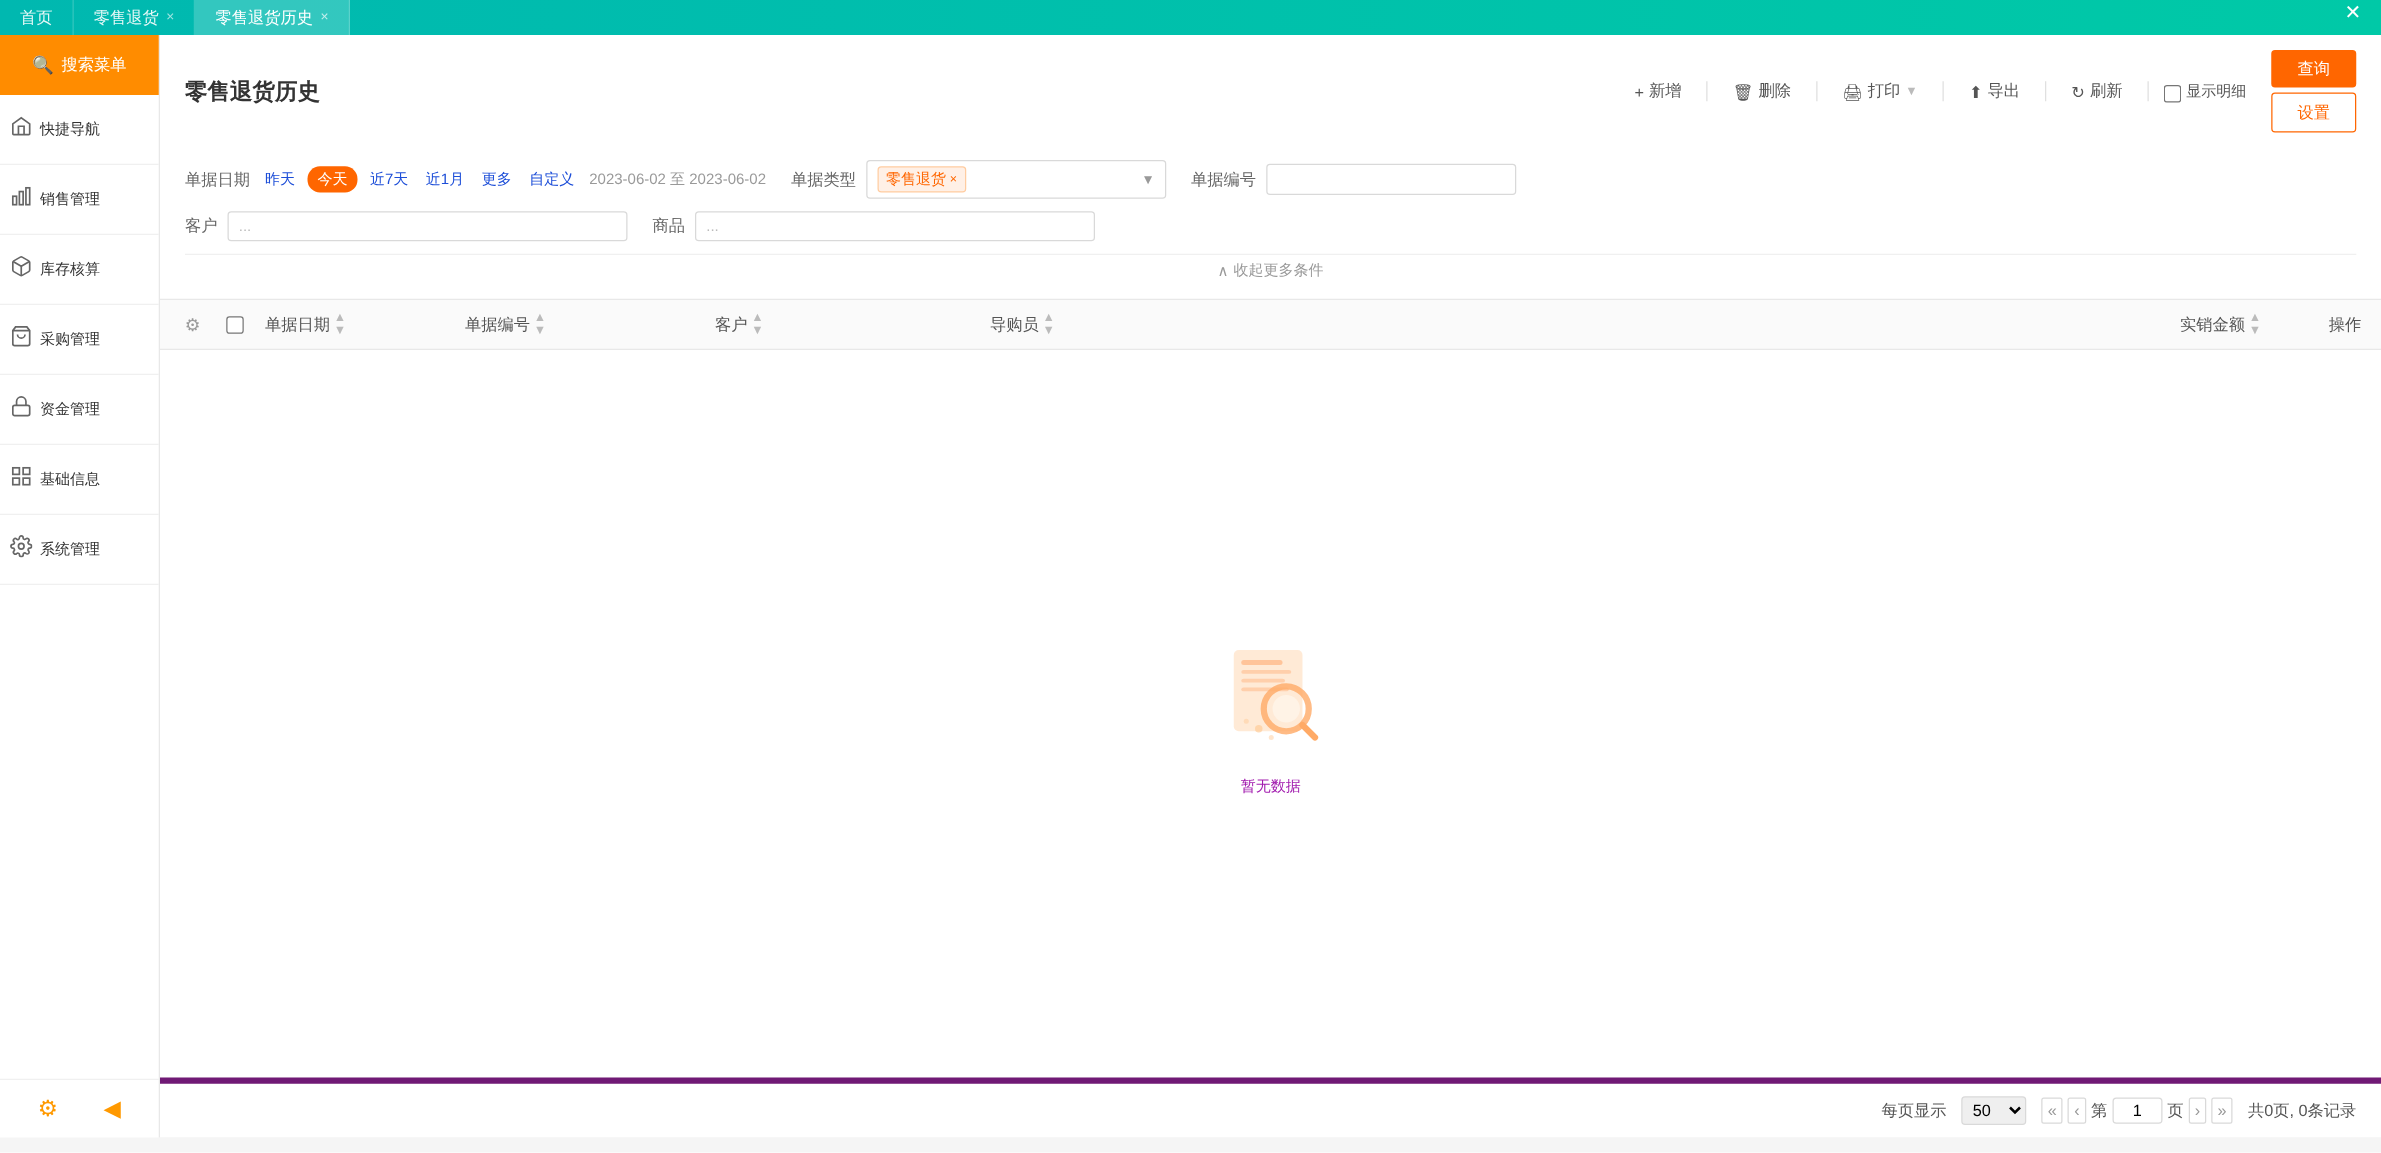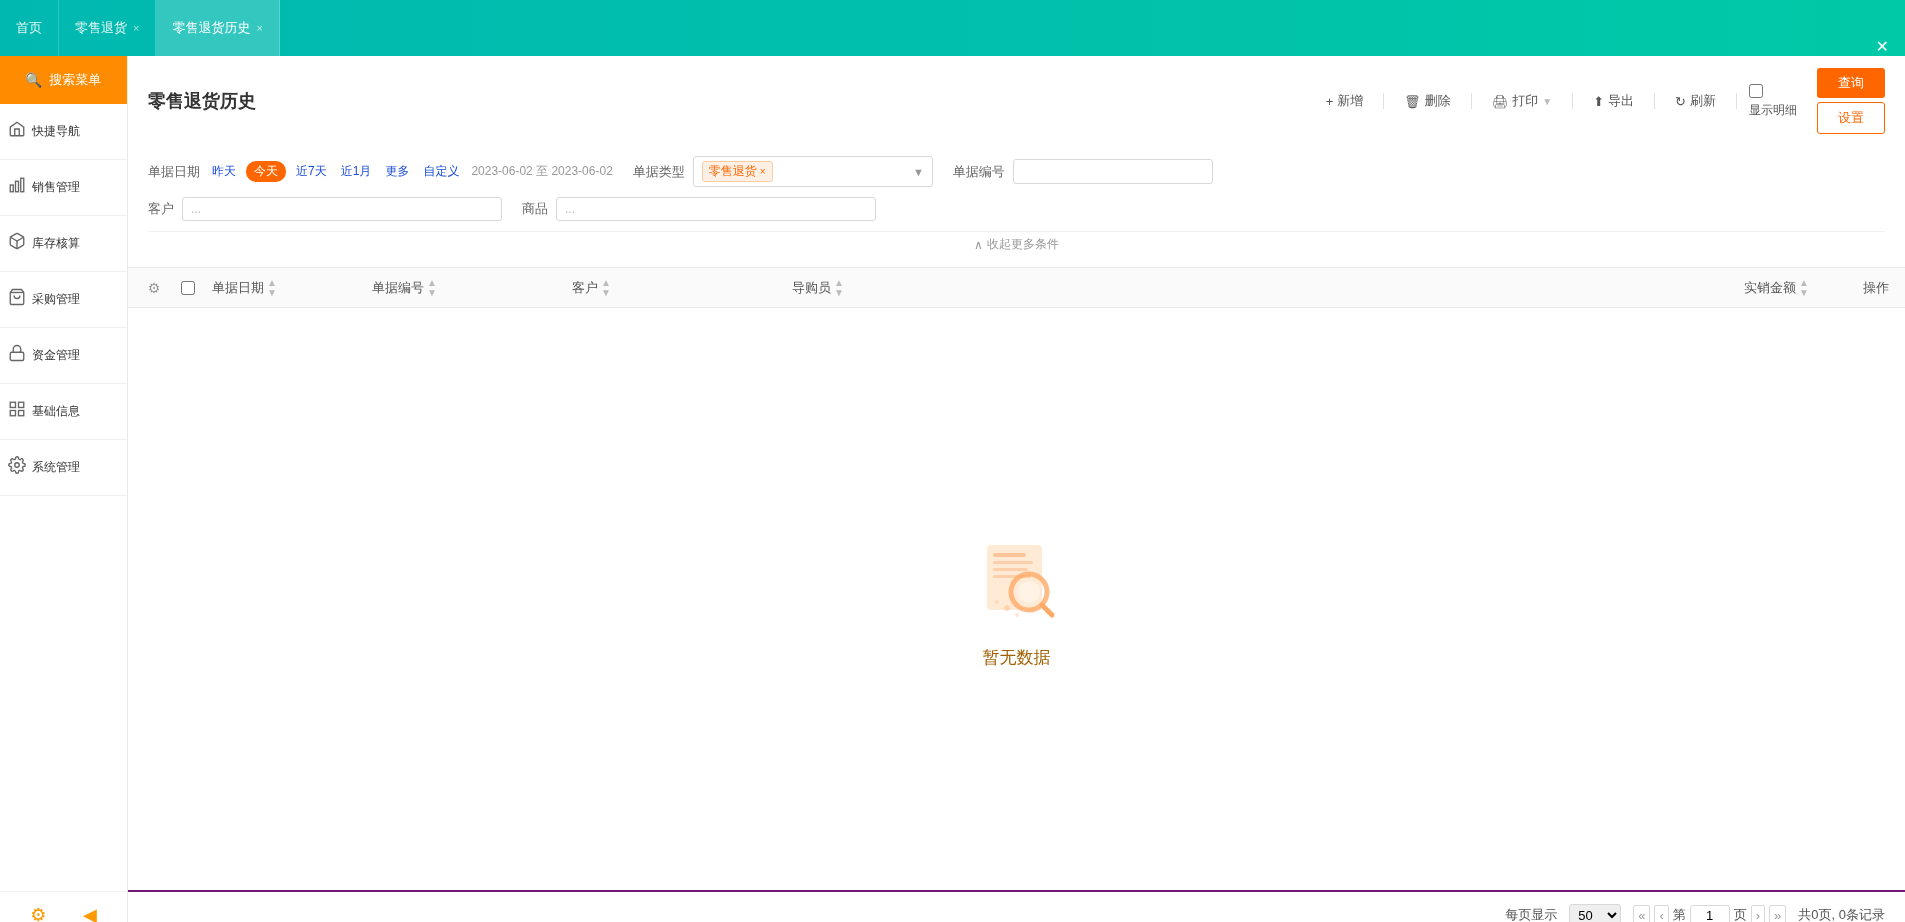--- a/index.html
+++ b/index.html
@@ -1,23 +1,23 @@
 <!DOCTYPE html>
 <html><head>
   <meta charset="utf-8">
   <style>
     * { box-sizing: border-box; margin: 0; padding: 0; font-family: 'Microsoft YaHei', 'PingFang SC', sans-serif; }
     body { width: 1905px; height: 922px; overflow: hidden; background: #f5f5f5; }
 
     
     .top-bar {
-      height: 56px;
+      height: 28px;
       background: linear-gradient(90deg, #00b8b0, #00c9a7);
       display: flex;
-      align-items: flex-end;
+      align-items: flex-start;
       padding: 0 0;
     }
     .top-tabs {
       display: flex;
       align-items: stretch;
       height: 100%;
       flex: 1;
     }
     .top-tab {
       display: flex;
@@ -156,23 +156,22 @@
       border: 1px solid #ff6600;
       padding: 6px 20px;
       border-radius: 3px;
       cursor: pointer;
       font-size: 13px;
     }
     .show-detail-label {
       font-size: 12px;
       color: #555;
       display: flex;
-      align-items: flex-start;
+      align-items: flex-end;
       gap: 4px;
-      flex-direction: column;
     }
 
     
     .filter-area {
       padding: 10px 0;
     }
     .filter-row {
       display: flex;
       align-items: center;
       gap: 20px;
@@ -326,29 +325,29 @@
       flex-direction: column;
       align-items: center;
       justify-content: center;
       gap: 16px;
     }
     .empty-icon {
       width: 100px;
       height: 100px;
     }
     .empty-text {
-      font-size: 17px;
-      color: #a16207;
+      font-size: 12px;
+      color: #a21caf;
     }
 
     
     .pagination-bar {
       height: 48px;
       background: #fff;
-      border-top: 2px solid #701a75;
+      border-top: 5px solid #701a75;
       display: flex;
       align-items: center;
       justify-content: flex-end;
       padding: 0 20px;
       gap: 12px;
       font-size: 13px;
       color: #555;
     }
     .pagination-bar select {
       border: 1px solid #d9d9d9;

